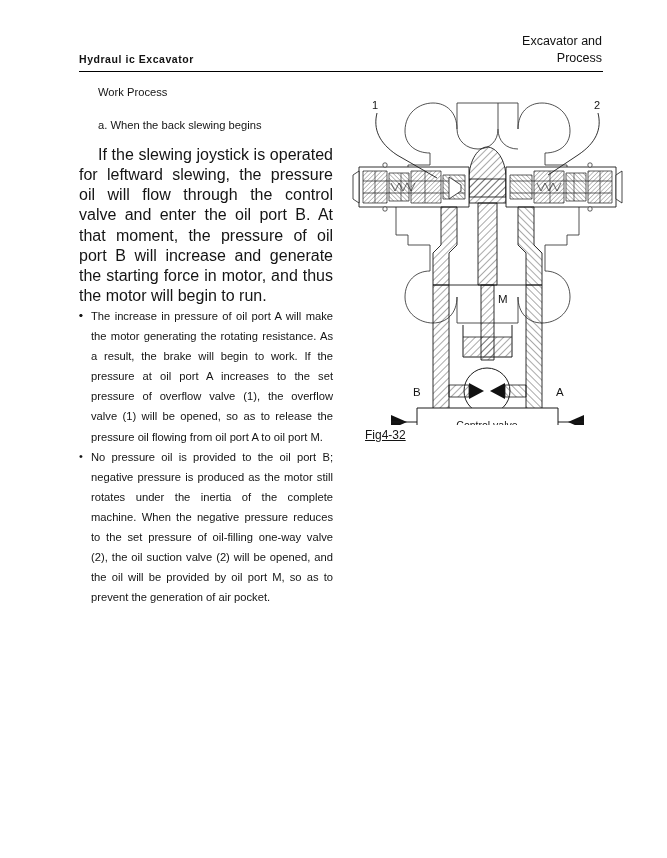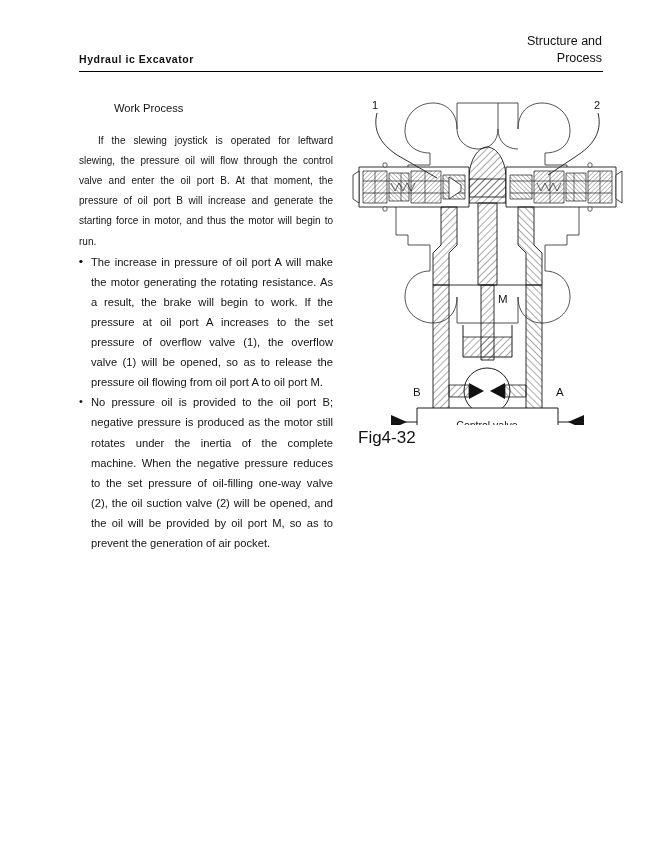--- a/index.html
+++ b/index.html
@@ -53,30 +53,30 @@
   }
 
   
   #text-column {
     position: absolute;
     left: 79px;
     top: 82px;
     width: 254px;
   }
   .para {
-    font-size: 10px;
+    font-size: 16px;
     line-height: 20.1px;
     text-align: justify;
     margin: 0;
     color: #141414;
   }
   .heading-line {
     font-size: 11.2px;
     line-height: 20.1px;
-    margin: 16px;
+    margin: 0;
     color: #141414;
   }
   #work-process { padding-left: 19px; margin-bottom: 13px; }
   #sec-a-heading { padding-left: 19px; margin-bottom: 10px; }
   #sec-b-heading { padding-left: 19px; margin-top: 12px; margin-bottom: 8px; }
   #intro-para { text-indent: 19px; }
 
   ul.bullets {
     list-style: none;
     margin: 0;
@@ -104,24 +104,25 @@
   #figure-block {
     position: absolute;
     left: 345px;
     top: 85px;
     width: 285px;
     height: 370px;
   }
   #figure-svg { display: block; }
   #figure-caption {
     position: absolute;
-    left: 13px;
+    left: 20px;
     top: 343px;
-    font-size: 17px;
-    color: #141414;
+    font-size: 12px;
+    color: #141414;
+    text-decoration: underline;
   }
 
   .dim-label {
     font-family: "Liberation Sans", sans-serif;
     font-size: 11px;
     fill: #141414;
   }
   .port-label {
     font-family: "Liberation Sans", sans-serif;
     font-size: 11.5px;
@@ -131,31 +132,32 @@
     font-family: "Liberation Sans", sans-serif;
     font-size: 10.5px;
     fill: #141414;
   }
 </style>
 </head>
 <body>
 
 <div id="page-header">
   <div id="header-right">
-    <div>Structure and</div>
+    <div>Excavator and</div>
     <div>Process</div>
   </div>
   <div id="header-left">Hydraul ic Excavator</div>
   <div id="header-rule"></div>
 </div>
 
 <div id="text-column">
 
   <p class="heading-line" id="work-process">Work Process</p>
 
+  <p class="heading-line" id="sec-a-heading">a. When the back slewing begins</p>
 
   <p class="para" id="intro-para">If the slewing joystick is operated for leftward slewing, the pressure oil will flow through the control valve and enter the oil port B. At that moment, the pressure of oil port B will increase and generate the starting force in motor, and thus the motor will begin to run.</p>
 
 
   <ul class="bullets">
     <li>
       <span class="bullet-dot">•</span>
     </li>
     <li>
       <span class="bullet-dot">•</span>

